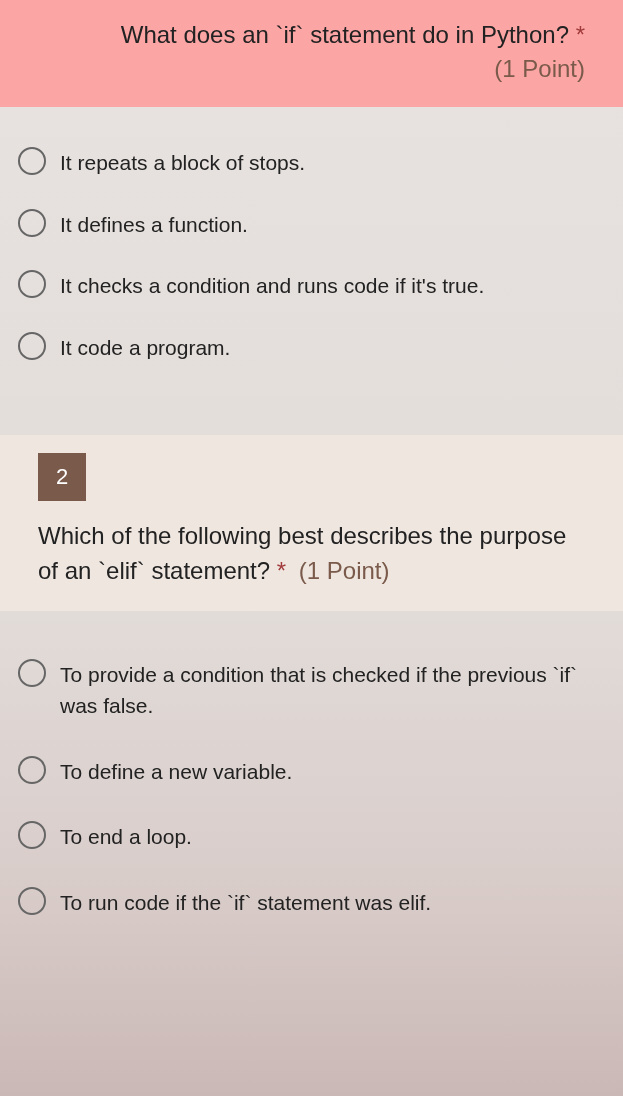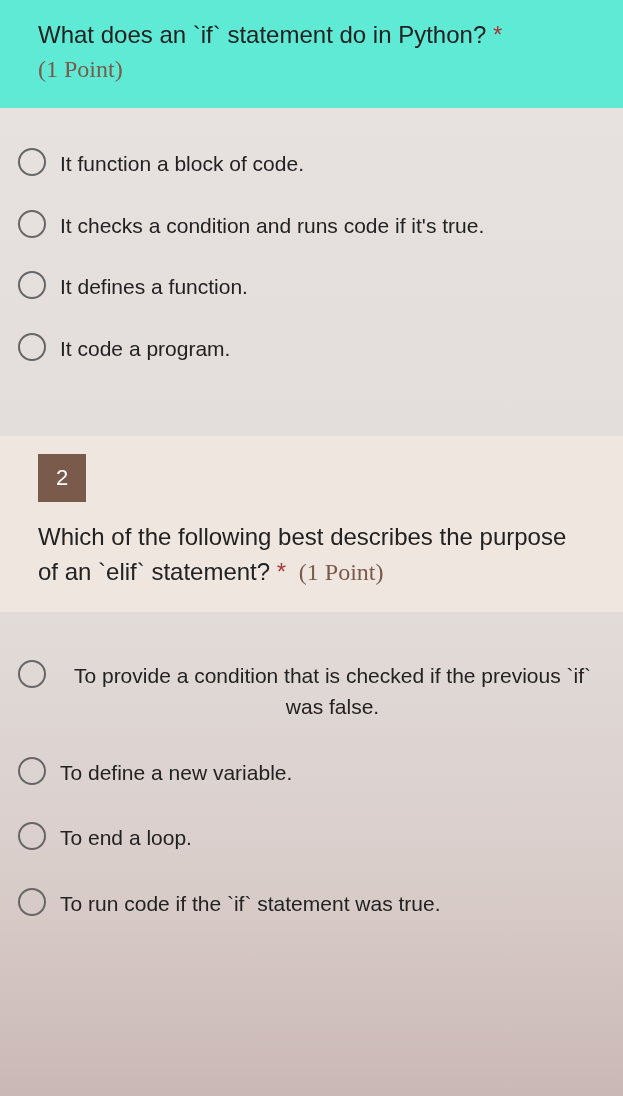--- a/index.html
+++ b/index.html
@@ -8,41 +8,42 @@
   width: 623px;
   height: 1096px;
   background: linear-gradient(180deg, #e8e3e0 0%, #e2dcd9 55%, #d9cdca 80%, #cab8b6 100%);
   color: #2b2b2b;
   overflow: hidden;
 }
 .card {
   background: transparent;
 }
 .q-header {
-  background: #5eead4;
+  background: #fca5a5;
   padding: 18px 38px 22px 38px;
+  text-align: right;
 }
 .q-number-box {
   width: 48px;
   height: 48px;
   background: #7a5a4a;
   color: #fff;
   font-size: 22px;
   display: flex;
   align-items: center;
   justify-content: center;
   margin-bottom: 18px;
 }
 .q-text {
   font-size: 24px;
   line-height: 1.4;
   color: #222;
 }
 .req { color: #a23b3b; }
-.points { color: #7a5a4a; margin-left: 6px; font-family: Liberation Serif, serif; }
+.points { color: #7a5a4a; margin-left: 6px; }
 .options {
   padding: 24px 18px 40px 18px;
 }
 .option {
   display: flex;
   align-items: flex-start;
   gap: 14px;
   padding: 14px 0;
   cursor: pointer;
 }
@@ -63,47 +64,46 @@
 }
 .spacer { height: 18px; }
 .q2-header {
   background: #efe6e0;
   padding: 18px 38px 22px 38px;
 }
 .q2-header .q-number-box { margin-bottom: 18px; }
 .q2-header .q-text { line-height: 1.45; }
 .options2 {
   padding: 30px 18px 20px 18px;
-  text-align: center;
 }
 .options2 .option { padding: 16px 0; }
 </style>
 </head>
 <body>
 
 <div class="card">
   <div class="q-header">
     <div class="q-text">
       <span>What does an `if` statement do in Python?</span>
       <span class="req">*</span><br>
       <span class="points" style="margin-left:0">(1 Point)</span>
     </div>
   </div>
   <div class="options">
     <label class="option">
       <span class="radio-outer"></span>
-      <span class="opt-label">It function a block of code.</span>
+      <span class="opt-label">It repeats a block of stops.</span>
+    </label>
+    <label class="option">
+      <span class="radio-outer"></span>
+      <span class="opt-label">It defines a function.</span>
     </label>
     <label class="option">
       <span class="radio-outer"></span>
       <span class="opt-label">It checks a condition and runs code if it's true.</span>
-    </label>
-    <label class="option">
-      <span class="radio-outer"></span>
-      <span class="opt-label">It defines a function.</span>
     </label>
     <label class="option">
       <span class="radio-outer"></span>
       <span class="opt-label">It code a program.</span>
     </label>
   </div>
 </div>
 
 <div class="spacer"></div>
 
@@ -126,16 +126,16 @@
     <label class="option">
       <span class="radio-outer"></span>
       <span class="opt-label">To define a new variable.</span>
     </label>
     <label class="option">
       <span class="radio-outer"></span>
       <span class="opt-label">To end a loop.</span>
     </label>
     <label class="option">
       <span class="radio-outer"></span>
-      <span class="opt-label">To run code if the `if` statement was true.</span>
+      <span class="opt-label">To run code if the `if` statement was elif.</span>
     </label>
   </div>
 </div>
 
 </body></html>

